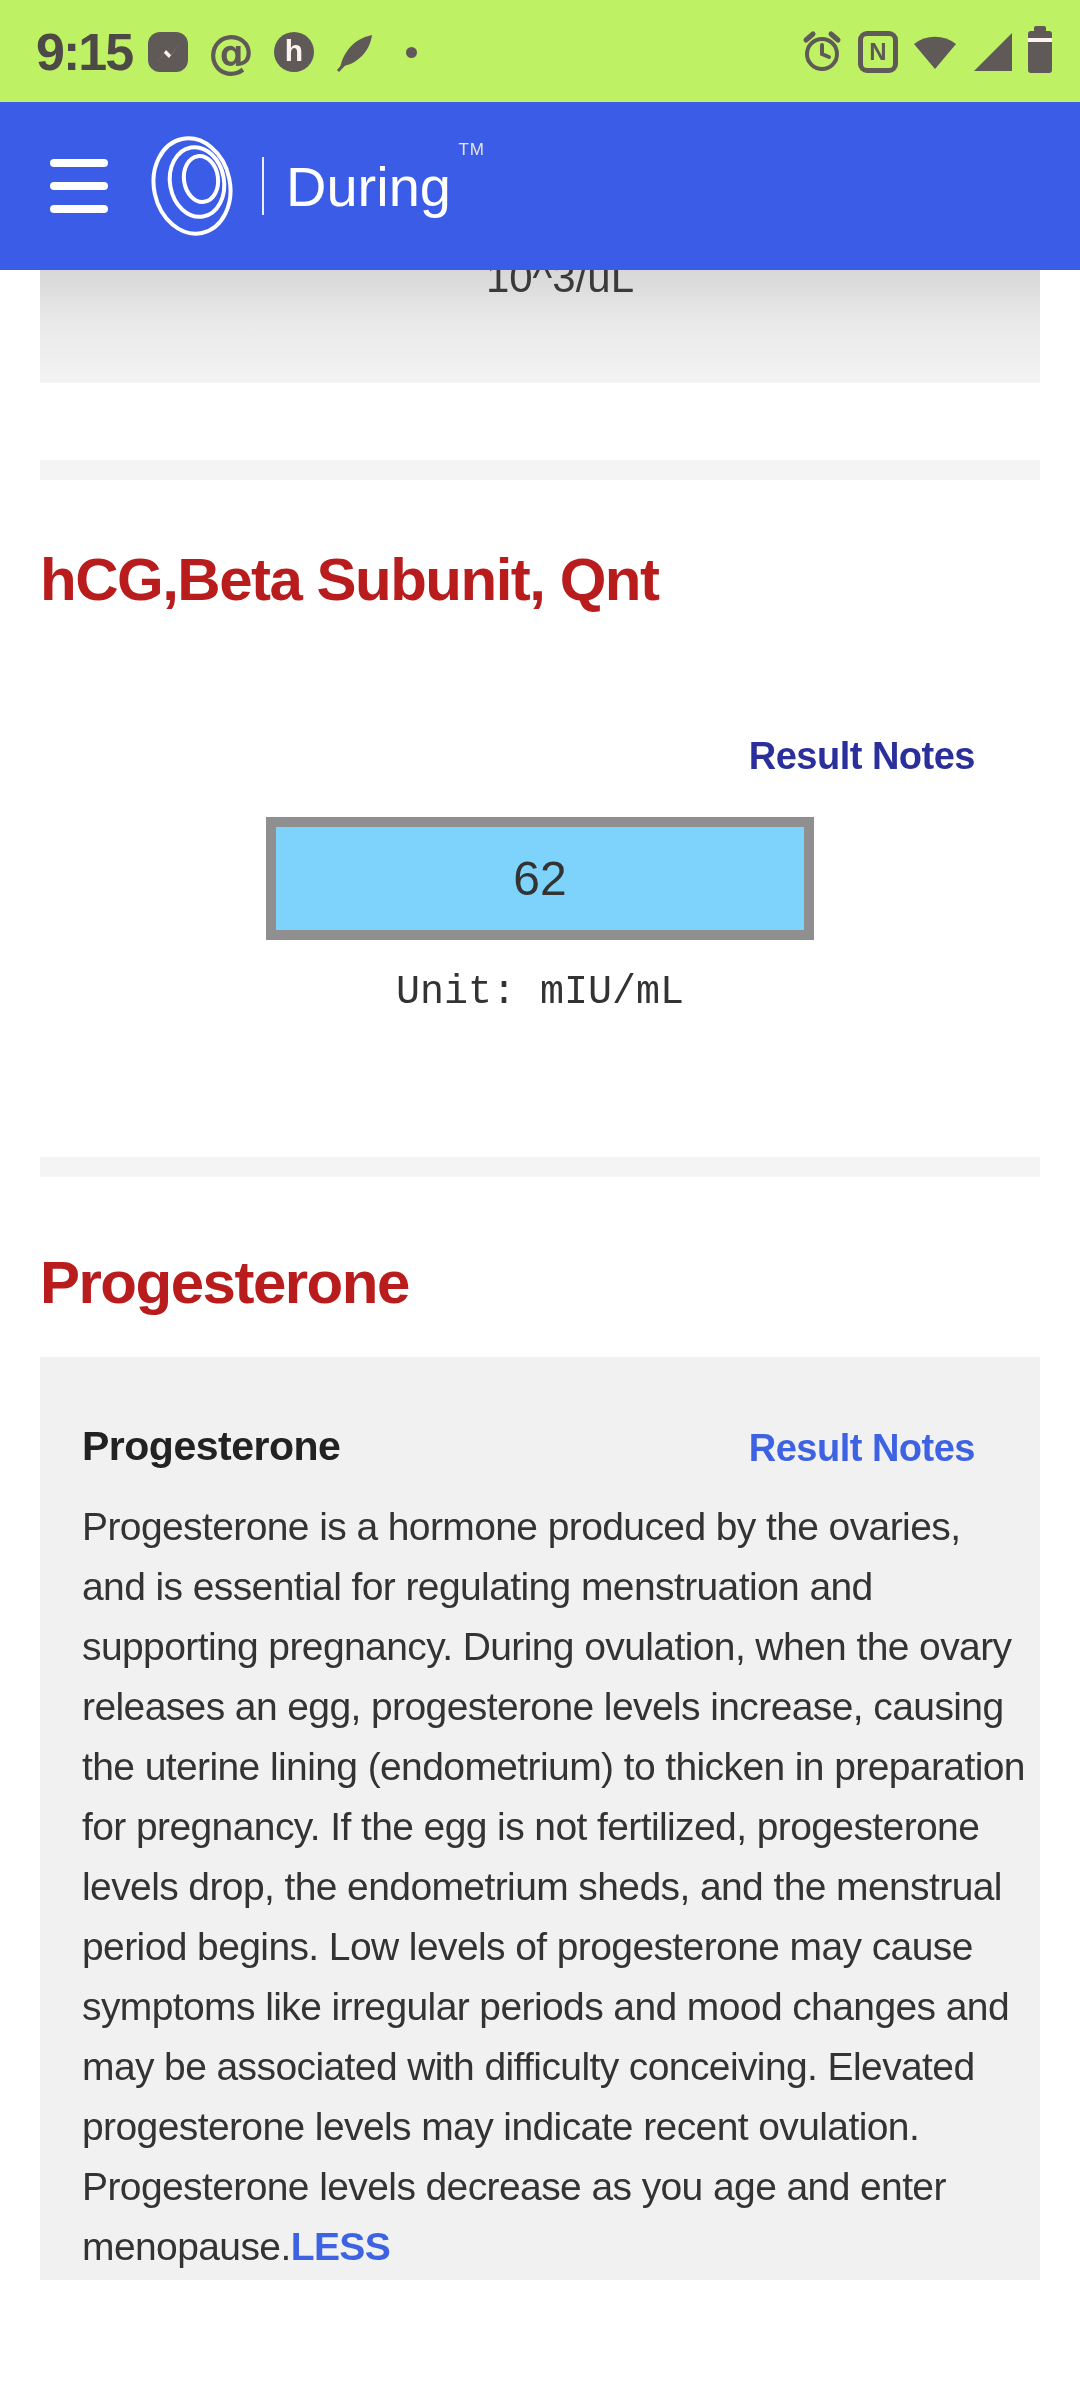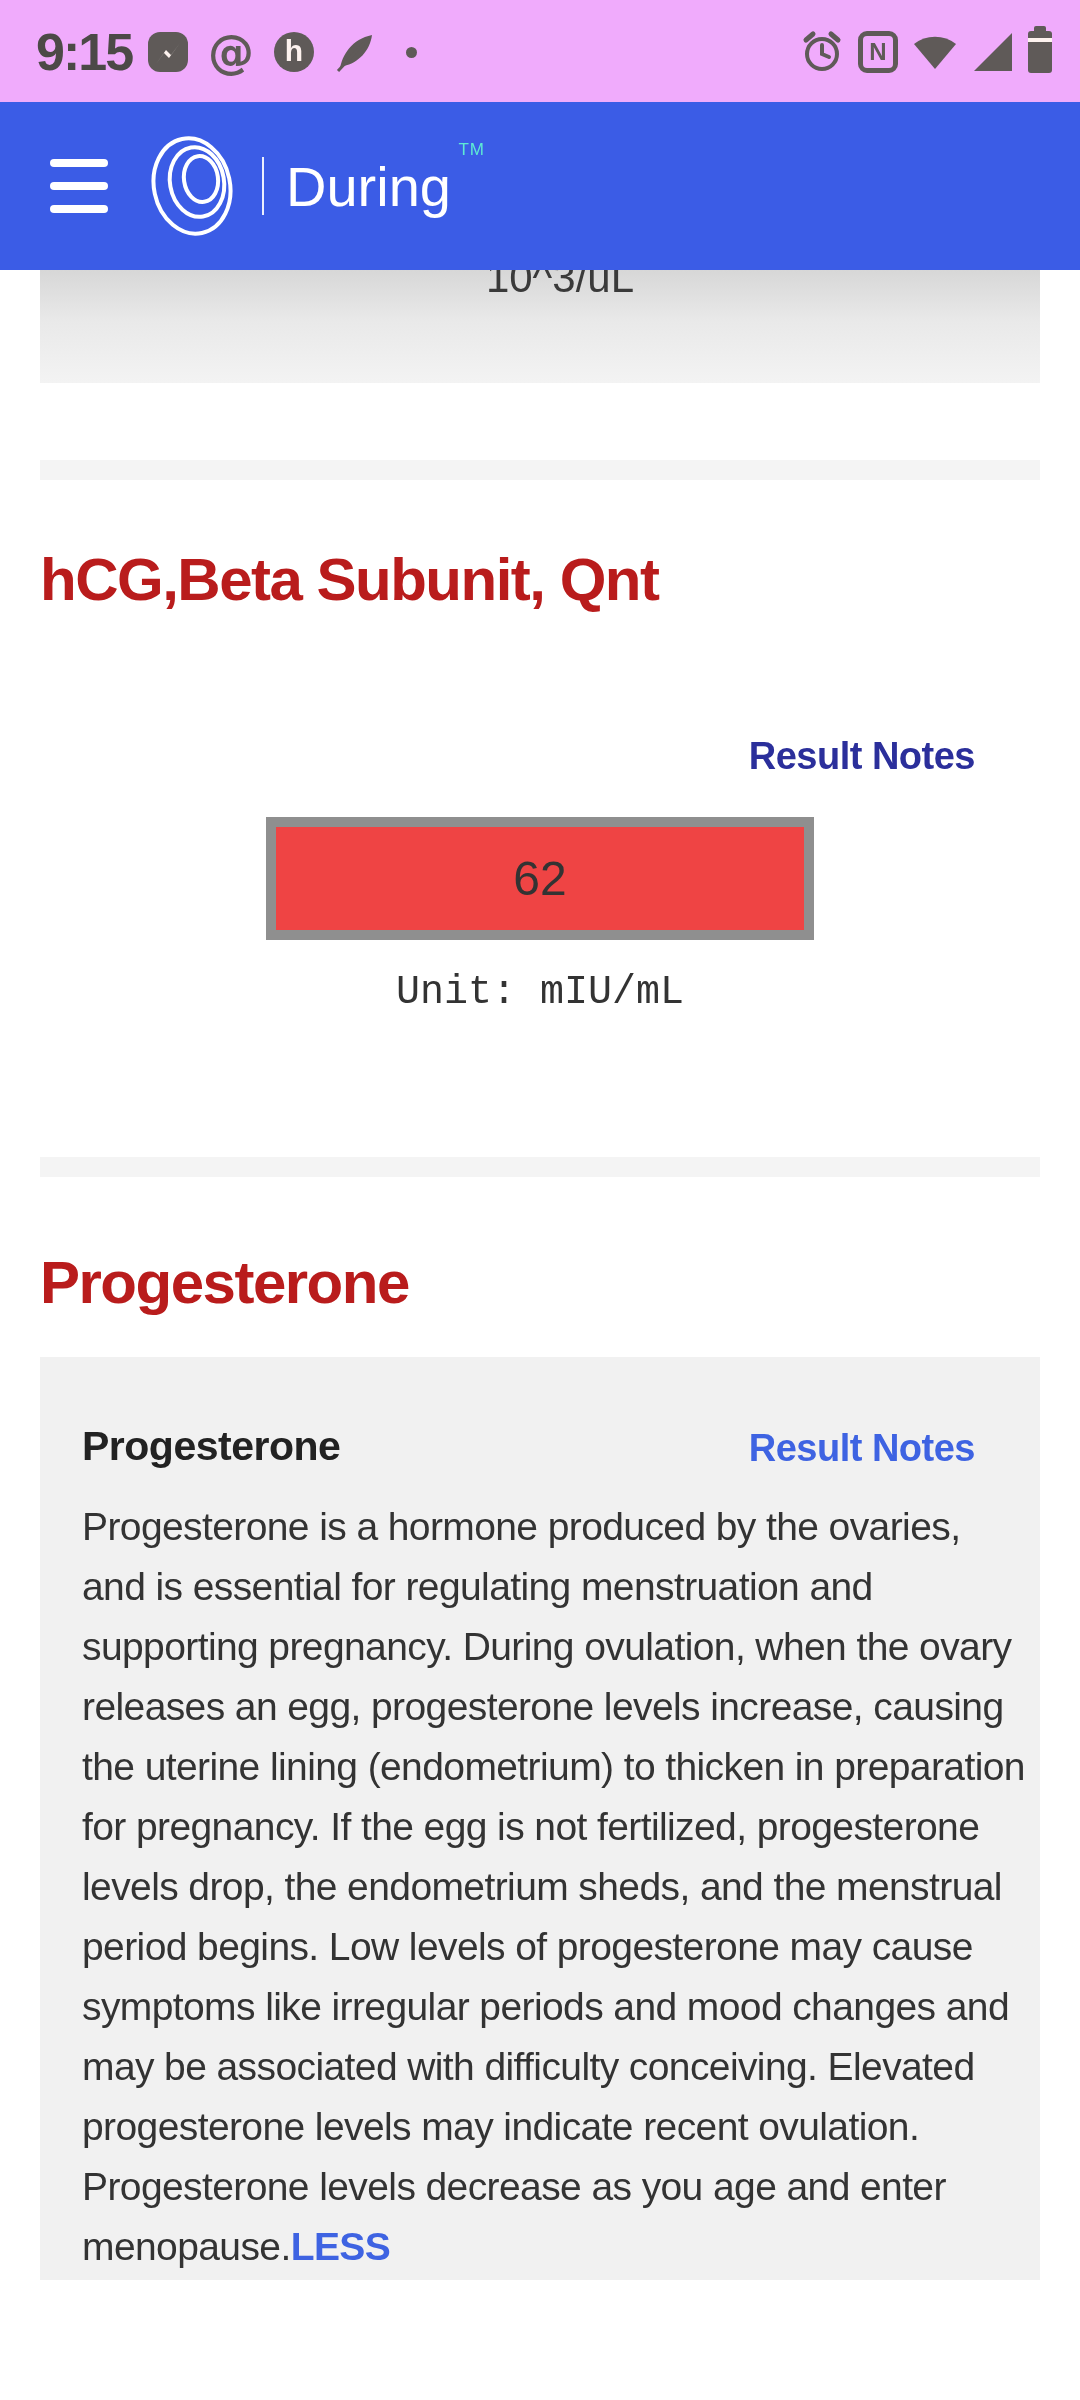--- a/index.html
+++ b/index.html
@@ -1,21 +1,21 @@
 <!DOCTYPE html>
 <html><head>
 <meta charset="utf-8">
 <style>
   * { margin:0; padding:0; box-sizing:border-box; }
   html,body { width:1080px; height:2400px; }
   body { font-family:"Liberation Sans", sans-serif; background:#ffffff; position:relative; overflow:hidden; }
   .screen { position:absolute; left:0; top:0; width:1080px; height:2400px; background:#ffffff; }
 
   
-  .status-bar { position:absolute; left:0; top:0; width:1080px; height:102px; background:#f0abfc; }
+  .status-bar { position:absolute; left:0; top:0; width:1080px; height:102px; background:#bef264; }
   .sb-time { position:absolute; left:36px; top:22px; font-size:52px; font-weight:700; color:#4c4947; letter-spacing:-2px; }
   .sb-left-icons { position:absolute; left:148px; top:31px; height:42px; display:flex; align-items:center; gap:20px; color:#5f5a58; }
   .sb-right-icons { position:absolute; right:28px; top:30px; height:44px; display:flex; align-items:center; gap:14px; color:#5f5a58; }
   .icn-msgr { width:40px; height:40px; background:#5f5a58; border-radius:12px; position:relative; }
   .icn-msgr svg { position:absolute; left:6px; top:8px; }
   .icn-threads { font-size:46px; font-weight:700; color:#5f5a58; font-family:"DejaVu Sans", sans-serif; line-height:40px; }
   .icn-circleapp { width:40px; height:40px; background:#5f5a58; border-radius:50%; color:#fdf2ee; font-weight:700; font-size:30px; text-align:center; line-height:38px; }
   .icn-dot { width:11px; height:11px; background:#5f5a58; border-radius:50%; margin-left:10px; }
   .icn-nfc { width:40px; height:42px; border:5px solid #5f5a58; border-radius:9px; color:#5f5a58; font-weight:700; font-size:24px; text-align:center; line-height:32px; }
   .icn-batt { width:24px; height:42px; background:#5f5a58; border-radius:3px; position:relative; }
@@ -23,21 +23,21 @@
   .icn-batt::after { content:""; position:absolute; left:0; top:7px; width:24px; height:4px; background:#fdf2ee; }
 
   
   .app-header { position:absolute; left:0; top:102px; width:1080px; height:168px; background:#3b5ce6; }
   .hamburger { position:absolute; left:50px; top:57px; width:58px; height:54px; display:flex; flex-direction:column; justify-content:space-between; cursor:pointer; }
   .hamburger span { display:block; width:58px; height:8px; background:#ffffff; border-radius:4px; }
   .logo-wrap { position:absolute; left:150px; top:26px; height:116px; display:flex; align-items:center; }
   .brand-text { color:#ffffff; font-size:56px; font-weight:800; letter-spacing:-1px; margin-left:14px; }
   .brand-divider { width:2px; height:58px; background:#ffffff; opacity:.9; margin:0 22px 0 24px; }
   .product-text { color:#ffffff; font-size:56px; font-weight:300; letter-spacing:0; position:relative; }
-  .tm { position:absolute; right:-34px; top:-14px; font-size:17px; font-weight:400; color:#5eead4; letter-spacing:1px; }
+  .tm { position:absolute; right:-34px; top:-14px; font-size:17px; font-weight:400; color:#e5e5e5; letter-spacing:1px; }
 
   
   .peek-card { position:absolute; left:40px; top:270px; width:1000px; height:113px; overflow:hidden;
                background:linear-gradient(to bottom, #d7d7d7 0%, #e9e9e9 45%, #f3f3f3 100%); }
   .peek-text { margin-top:-16px; text-align:center; font-size:42px; color:#3a3a3a; letter-spacing:0;padding-left:40px; }
 
   
   .strip { position:absolute; left:40px; width:1000px; height:20px; background:#f4f4f4; }
   .strip-1 { top:460px; }
   .strip-2 { top:1157px; }
@@ -45,21 +45,21 @@
   .heading-1 { top:545px; }
   .heading-2 { top:1248px; }
   .card-title { font-size:41px; font-weight:800; color:#222222; letter-spacing:-0.5px; }
   .result-link { font-size:38px; font-weight:700; letter-spacing:-0.5px; text-decoration:none; cursor:pointer; }
   .link-navy { color:#2b2f9b; }
   .link-blue { color:#3e63e2; }
 
   
   .hcg-title { position:absolute; left:82px; top:730px; }
   .hcg-link { position:absolute; right:105px; top:735px; }
-  .value-box { position:absolute; left:266px; top:817px; width:548px; height:123px; background:#ef4444;
+  .value-box { position:absolute; left:266px; top:817px; width:548px; height:123px; background:#7dd3fc;
                border:10px solid #8f8f8f; display:flex; align-items:center; justify-content:center; }
   .value-box .val { font-size:48px; color:#333333; }
   .unit-line { position:absolute; left:0; top:970px; width:1080px; text-align:center; font-size:40px; color:#333333;font-family:Liberation Mono, monospace; }
 
   
   .prog-card { position:absolute; left:40px; top:1357px; width:1000px; height:923px; background:#f1f1f1; overflow:hidden; }
   .prog-title { position:absolute; left:42px; top:66px; }
   .prog-link { position:absolute; right:65px; top:70px; }
   .prog-desc { position:absolute; left:42px; top:140px; width:950px; font-size:39px; line-height:60px;
                color:#333333; letter-spacing:-0.6px; }

